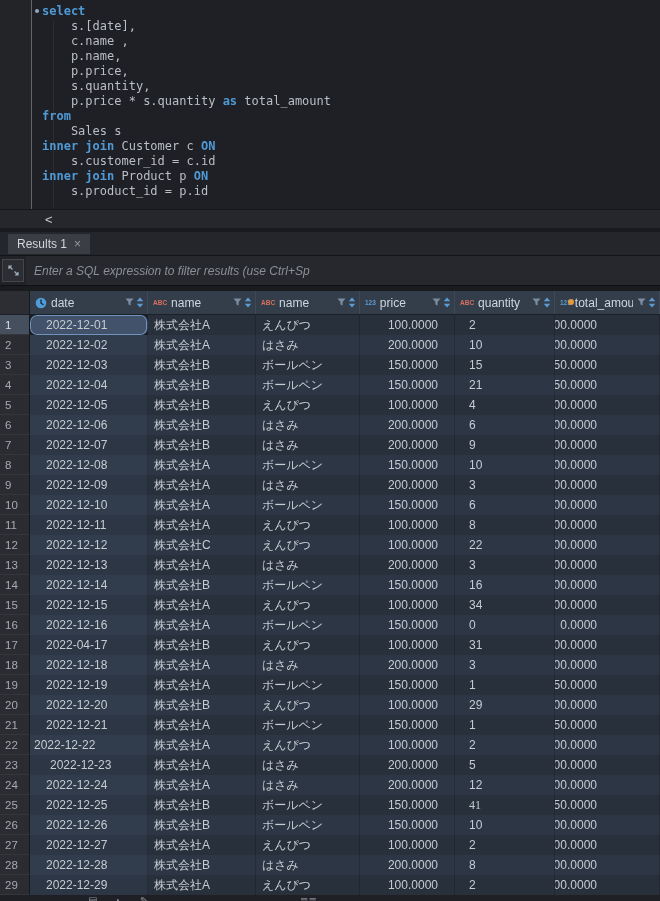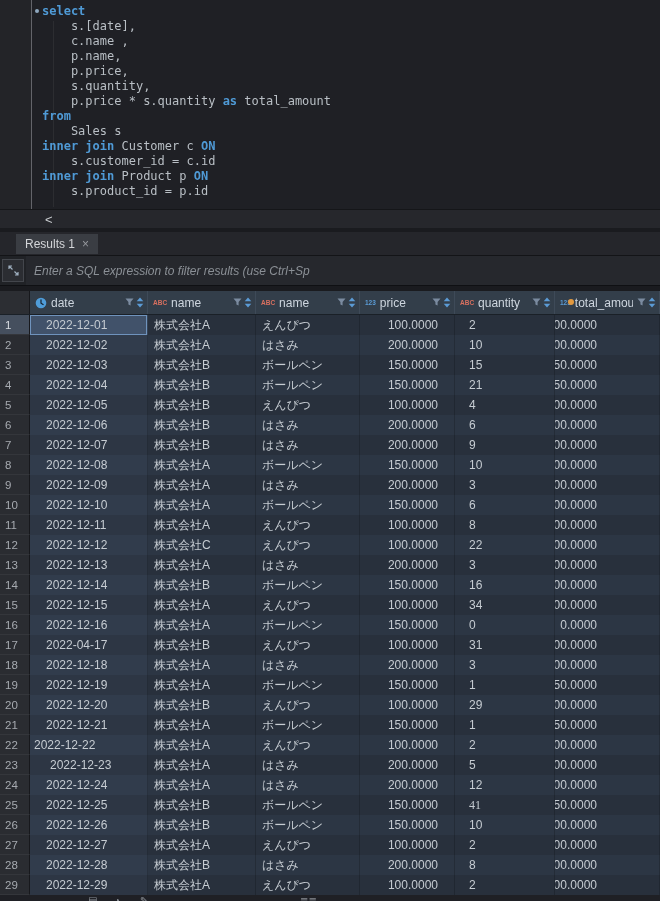--- a/index.html
+++ b/index.html
@@ -14,21 +14,21 @@
   .code-line{position:relative;height:15px;}
   .kw{color:var(--keyword,#4f9ad6);font-weight:bold;}
   .stmt-marker{position:absolute;left:-7px;top:5px;width:4px;height:4px;border-radius:50%;background:#8fa8c0;}
   .indent-guide{position:absolute;left:53px;top:21px;height:186px;width:1px;background:rgba(255,255,255,0.06);}
 
   .hscroll{height:19px;background:#26272c;border-top:1px solid #151619;display:flex;align-items:center;
            color:#c9ccd0;font-size:13px;padding-left:45px;box-sizing:border-box;}
   .sep{height:4px;background:#1a1b1f;}
 
   
-  .tabbar{height:24px;background:#25262b;display:flex;align-items:center;padding-left:16px;
+  .tabbar{height:24px;background:#25262b;display:flex;align-items:center;padding-left:8px;
           border-bottom:1px solid #131417;box-sizing:border-box;}
   .tab{display:flex;align-items:center;gap:7px;background:#3a3d43;color:#d4d6d9;font-size:12px;
        padding:3px 9px;cursor:default;}
   .tab-close{color:#96999e;font-size:12px;line-height:1;}
 
   
   .filterbar{height:30px;display:flex;align-items:stretch;background:#202226;
              border-bottom:1px solid #0f1013;box-sizing:border-box;}
   .fb-query{width:366px;display:flex;align-items:center;padding-left:2px;color:var(--filter_text,#c9763f);
             font-size:10.5px;white-space:nowrap;overflow:hidden;border-right:1px solid #0f1013;box-sizing:border-box;}
@@ -217,21 +217,21 @@
                 <path d="M4 0.5 7.3 4.3H0.7z" fill="#5b9bd5"></path>
                 <path d="M4 10.5 0.7 6.7h6.6z" fill="#5b9bd5"></path>
               </svg>
             </span>
           </span>
         </div>
       </div>
     <div class="grid-body">
         <div class="grid-row odd">
           <div class="rownum current">1</div>
-          <div class="cell tint selected" style="width: 118px; padding-left: 16px;">2022-12-01</div>
+          <div class="cell tint selected" style="width: 118px; padding-left: 16px; border-radius: 7px;">2022-12-01</div>
           <div class="cell" style="width: 108px; padding-left: 6px;">株式会社A</div>
           <div class="cell" style="width: 104px; padding-left: 6px;">えんぴつ</div>
           <div class="cell right" style="width: 95px; padding-left: 6px; padding-right: 16px;">100.0000</div>
           <div class="cell" style="width: 100px; padding-left: 14px;">2</div>
           <div class="cell right" style="width: 105px; padding-left: 6px; padding-right: 62px;">200.0000</div>
         </div>
         <div class="grid-row even">
           <div class="rownum">2</div>
           <div class="cell tint" style="width: 118px; padding-left: 16px;">2022-12-02</div>
           <div class="cell" style="width: 108px; padding-left: 6px;">株式会社A</div>

